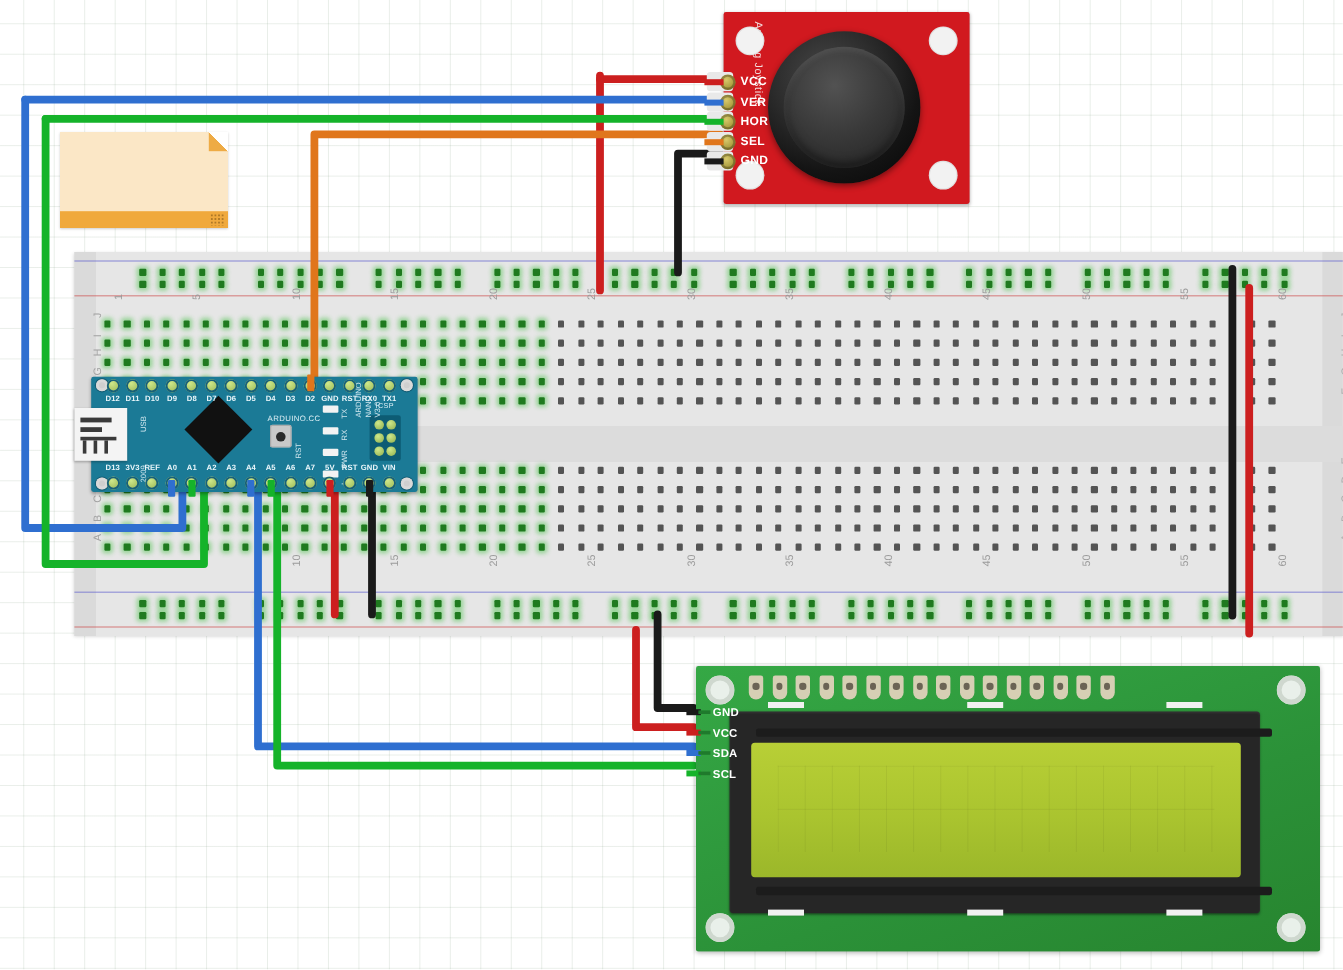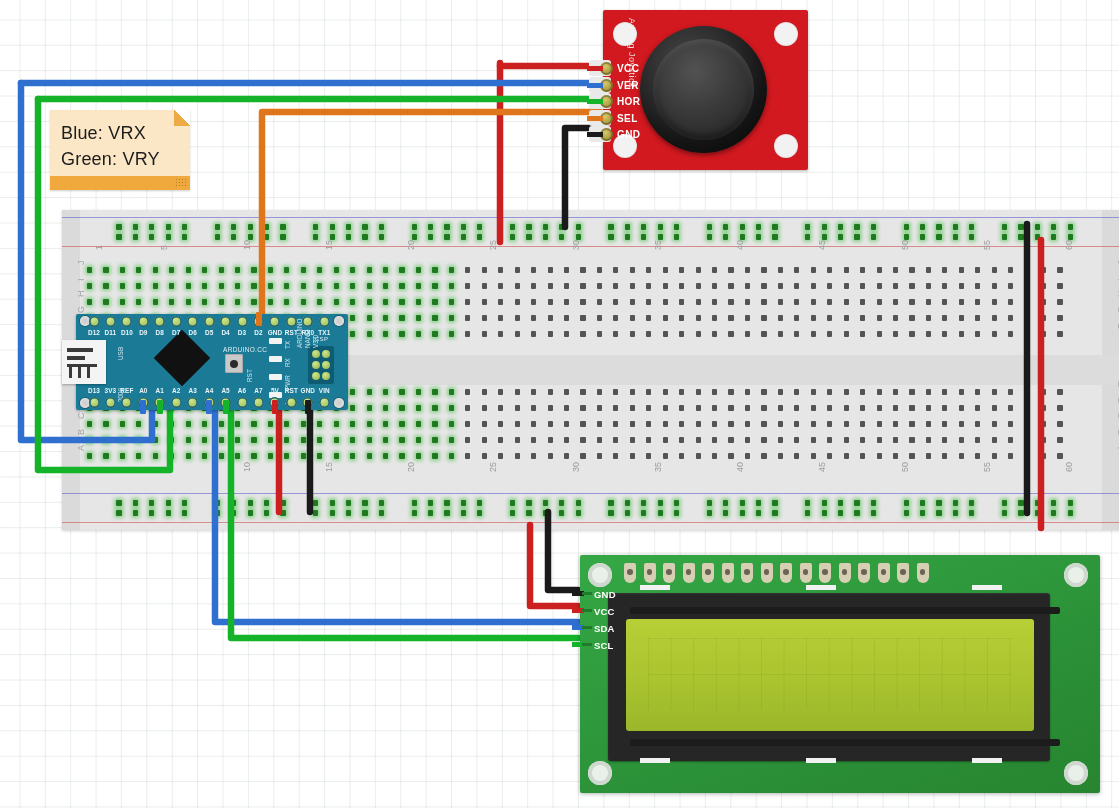--- a/index.html
+++ b/index.html
@@ -1050,24 +1050,20 @@
 
   <path class="w" stroke="#15b32a" d="M231,408 L231,638 L578,638"></path>
 
   <path class="w" stroke="#cc1f1f" d="M530,525 L530,606 L578,606"></path>
 
   <path class="w" stroke="#1a1a1a" d="M548,512 L548,590 L578,590"></path>
 </svg>
 
 <div id="note">
   <div class="fold"></div>
-  <div class="lines">
-    <div>Blue: VRX</div>
-    <div>Green: VRY</div>
-  </div>
   <div class="bar">
     <div class="grip"></div>
   </div>
 </div>
 
 <div id="joy">
   <div class="silk">Analog Joystick</div>
   <div class="hole" style="left:10px;top:12px;"></div>
   <div class="hole" style="left:171px;top:12px;"></div>
   <div class="hole" style="left:10px;top:124px;"></div>

